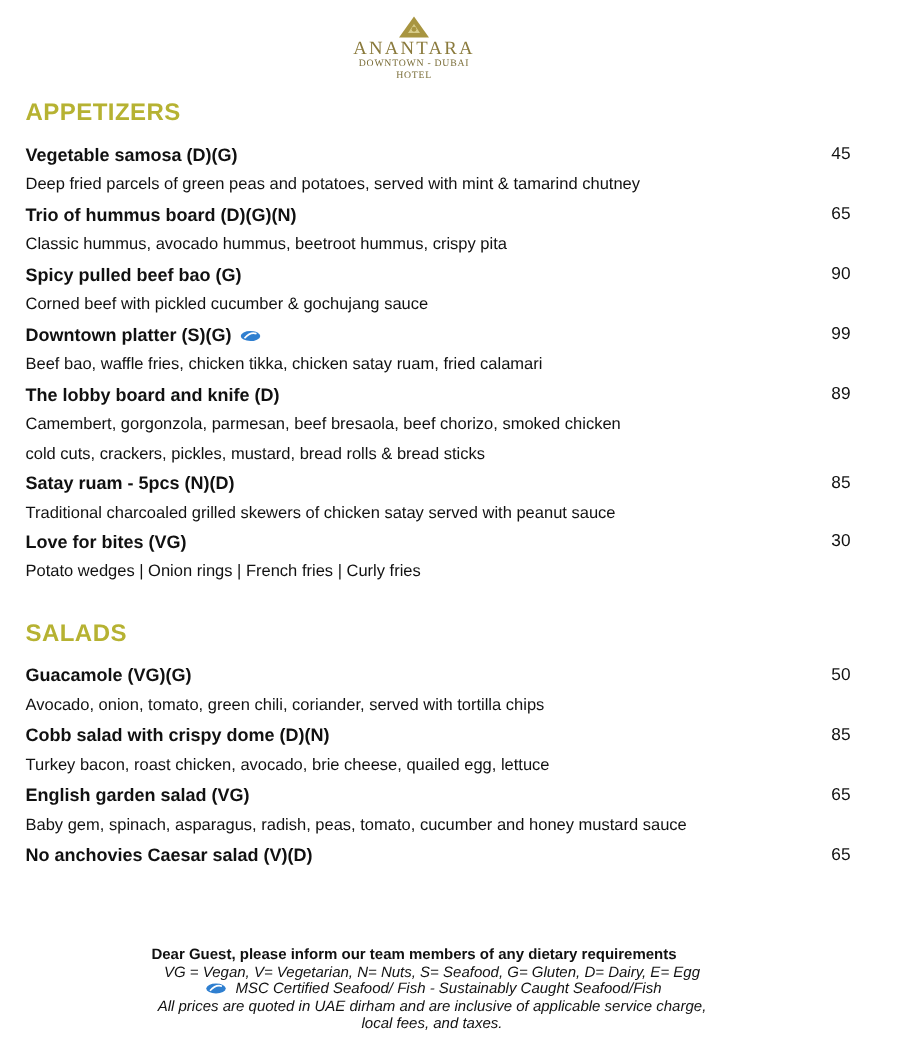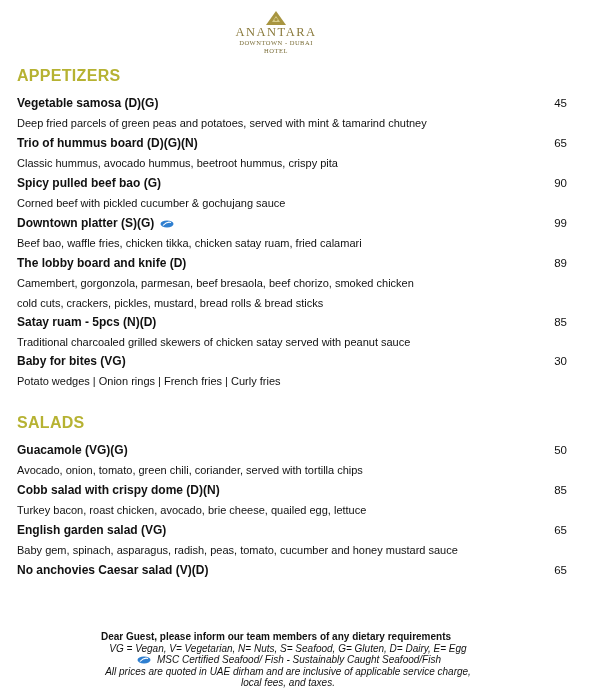--- a/index.html
+++ b/index.html
@@ -93,21 +93,21 @@
   <div class="item-desc" style="margin-top:0px;">cold cuts, crackers, pickles, mustard, bread rolls &amp; bread sticks</div>
 </div>
 
 <div class="item" style="top:315px;">
   <div class="item-name">Satay ruam - 5pcs (N)(D)</div>
   <div class="item-price">85</div>
   <div class="item-desc" style="margin-top:3px;">Traditional charcoaled grilled skewers of chicken satay served with peanut sauce</div>
 </div>
 
 <div class="item" style="top:354px;">
-  <div class="item-name">Baby for bites (VG)</div>
+  <div class="item-name">Love for bites (VG)</div>
   <div class="item-price">30</div>
   <div class="item-desc" style="margin-top:3px;">Potato wedges | Onion rings | French fries | Curly fries</div>
 </div>
 
 <div class="section-title" style="top:414px;">SALADS</div>
 
 <div class="item" style="top:443px;">
   <div class="item-name">Guacamole (VG)(G)</div>
   <div class="item-price">50</div>
   <div class="item-desc" style="margin-top:3px;">Avocado, onion, tomato, green chili, coriander, served with tortilla chips</div>

